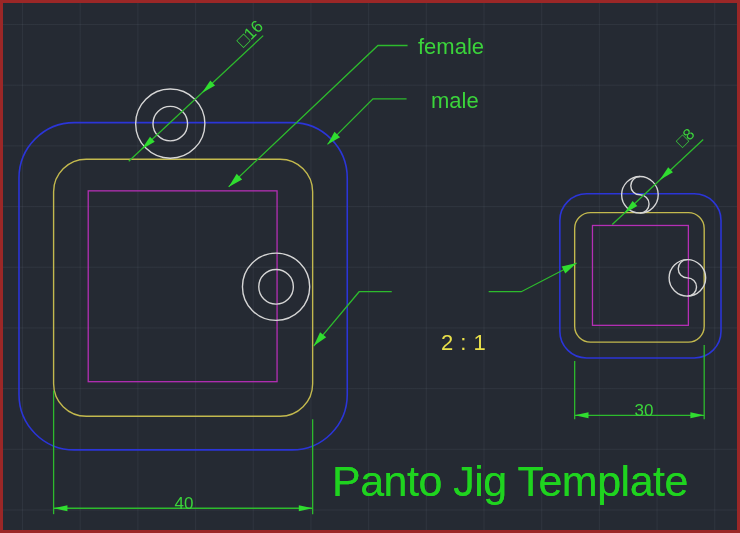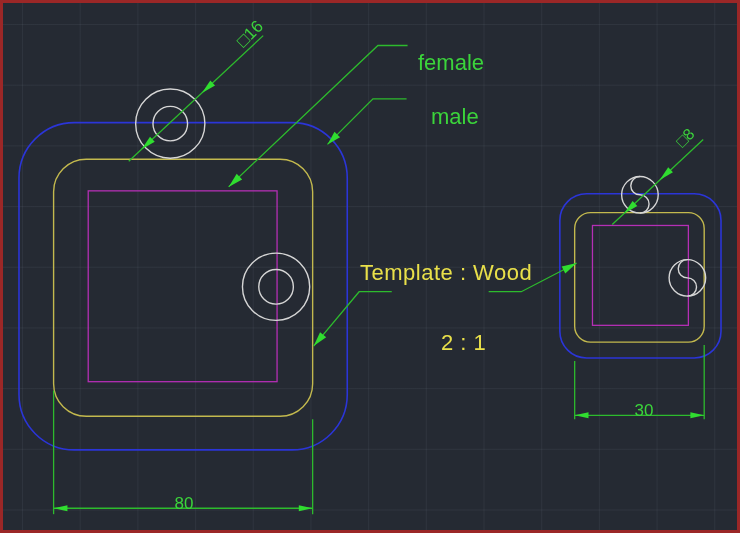--- a/index.html
+++ b/index.html
@@ -14,21 +14,21 @@
     background-size:57.7px 60.7px;
     background-position:19px 21px;
     border:3px solid #9b2727;
     overflow:hidden;
     font-family:"Liberation Sans", sans-serif;
   }
   .cad-svg{position:absolute;left:0;top:0;width:100%;height:100%;}
   .lbl{position:absolute;white-space:nowrap;line-height:1.1;}
   .grn{color:#3bd43b;}
   .ylw{color:#e9e04a;}
-  .lbl-callout{font-size:22px;margin-top:16px;}
+  .lbl-callout{font-size:22px;}
   .lbl-note{font-size:22px;letter-spacing:0.5px;}
   .lbl-dim{font-size:17px;width:40px;text-align:center;}
   .lbl-sq{font-size:17px;transform:rotate(-45deg);transform-origin:center;}
   .lbl-title{
     font-size:43px;letter-spacing:-0.5px;color:#1fd31f;
     text-shadow:0 0 0.6px #1fd31f;
   }
 </style>
 </head>
 <body>
@@ -94,22 +94,22 @@
   </svg>
 
   <div class="lbl lbl-sq grn" style="left:233px;top:22px;">□16</div>
 
   <div class="lbl lbl-sq grn" style="left:673px;top:126px;font-size:16px;">□8</div>
 
   <div class="lbl lbl-callout grn" style="left:415px;top:32px;">female</div>
 
   <div class="lbl lbl-callout grn" style="left:428px;top:86px;">male</div>
 
-  <div class="lbl lbl-note ylw" style="left:357px;top:258px;">Template : Wood</div>
 
   <div class="lbl lbl-note ylw" style="left:438px;top:284px;margin-top:44px;">2 : 1</div>
 
-  <div class="lbl lbl-dim grn" style="left:161px;top:492px;">80</div>
+  <div class="lbl lbl-dim grn" style="left:161px;top:492px;">40</div>
 
   <div class="lbl lbl-dim grn" style="left:621px;top:399px;">30</div>
 
+  <div class="lbl lbl-title" style="left:329px;top:455px;">Panto Jig Template</div>
 
 </div>
 
 </body></html>

